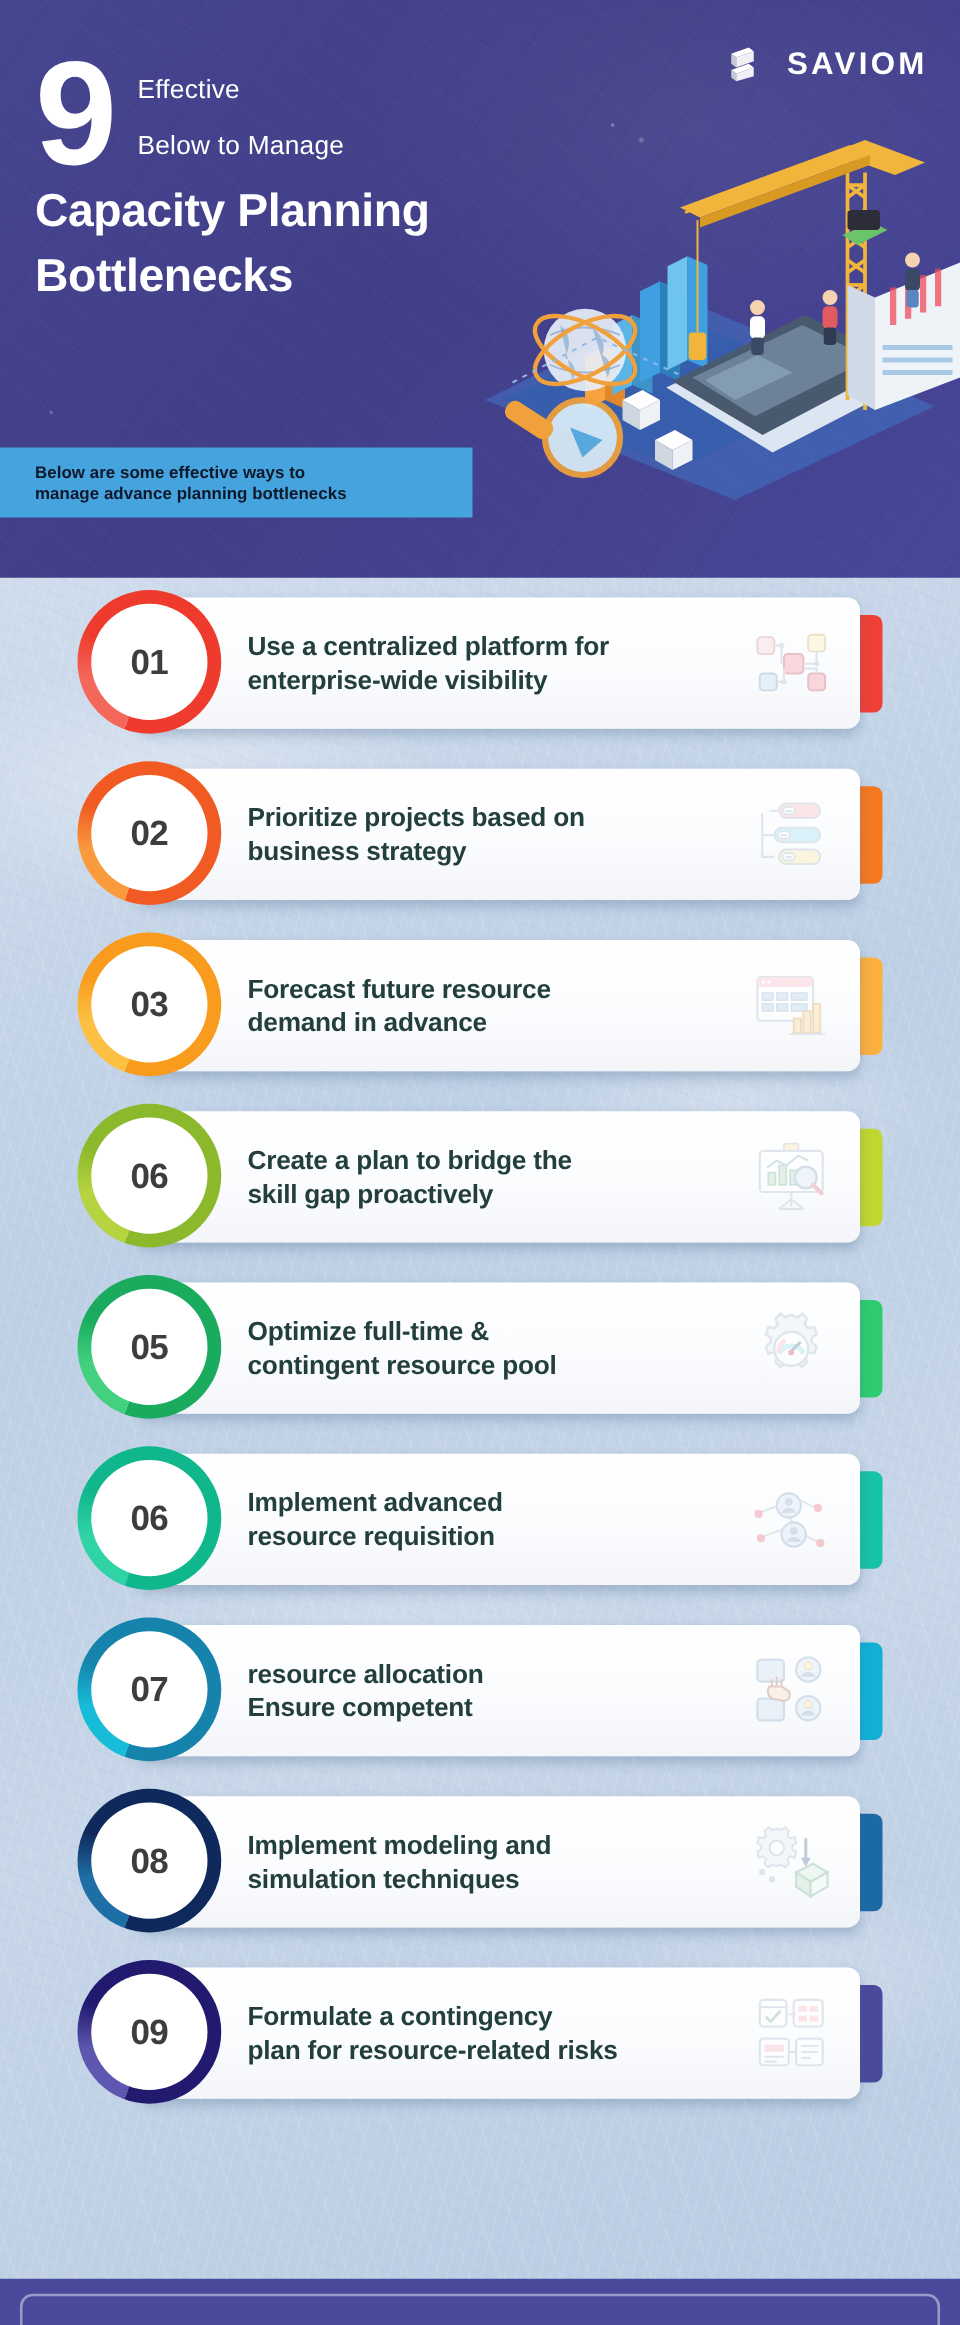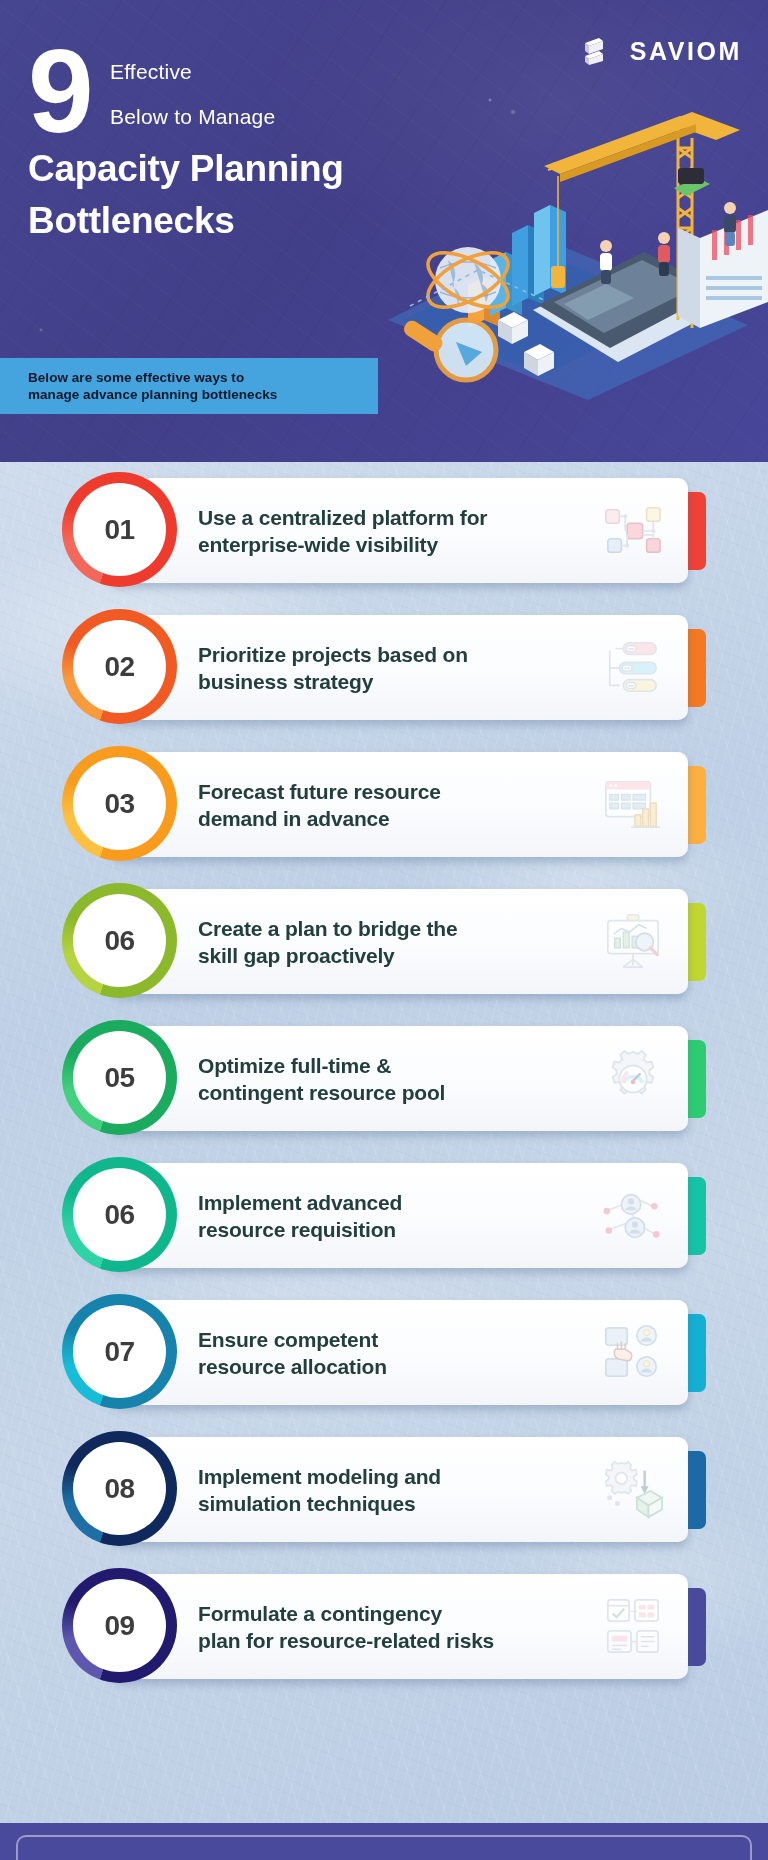--- a/index.html
+++ b/index.html
@@ -548,22 +548,22 @@
         <div class="inner">
           <span class="num">06</span>
         </div>
       </div>
     </div>
 
     <div class="row">
       <div class="tab" style="background: rgb(19, 176, 212);"></div>
       <div class="card">
         <div class="card-text">
+          <div>resource allocation</div>
           <div>Ensure competent</div>
-          <div>resource allocation</div>
         </div>
         <svg class="card-icon" viewBox="0 0 64 64">
           <rect x="4" y="6" width="22" height="18" rx="3" fill="#dce9f5" stroke="#b4c8dc" stroke-width="1.8"></rect>
           <rect x="4" y="38" width="22" height="18" rx="3" fill="#dce9f5" stroke="#b4c8dc" stroke-width="1.8"></rect>
           <circle cx="46" cy="14" r="10" fill="#e4eef8" stroke="#b4c8dc" stroke-width="1.8"></circle>
           <circle cx="46" cy="11" r="3.2" fill="#fdf0c5" stroke="#ddcf9e" stroke-width="1"></circle>
           <path d="M40,20 A6.5,6.5 0 0 1 52,20 Z" fill="#b4c8dc"></path>
           <circle cx="46" cy="46" r="10" fill="#e4eef8" stroke="#b4c8dc" stroke-width="1.8"></circle>
           <circle cx="46" cy="43" r="3.2" fill="#fdf0c5" stroke="#ddcf9e" stroke-width="1"></circle>
           <path d="M40,52 A6.5,6.5 0 0 1 52,52 Z" fill="#b4c8dc"></path>

